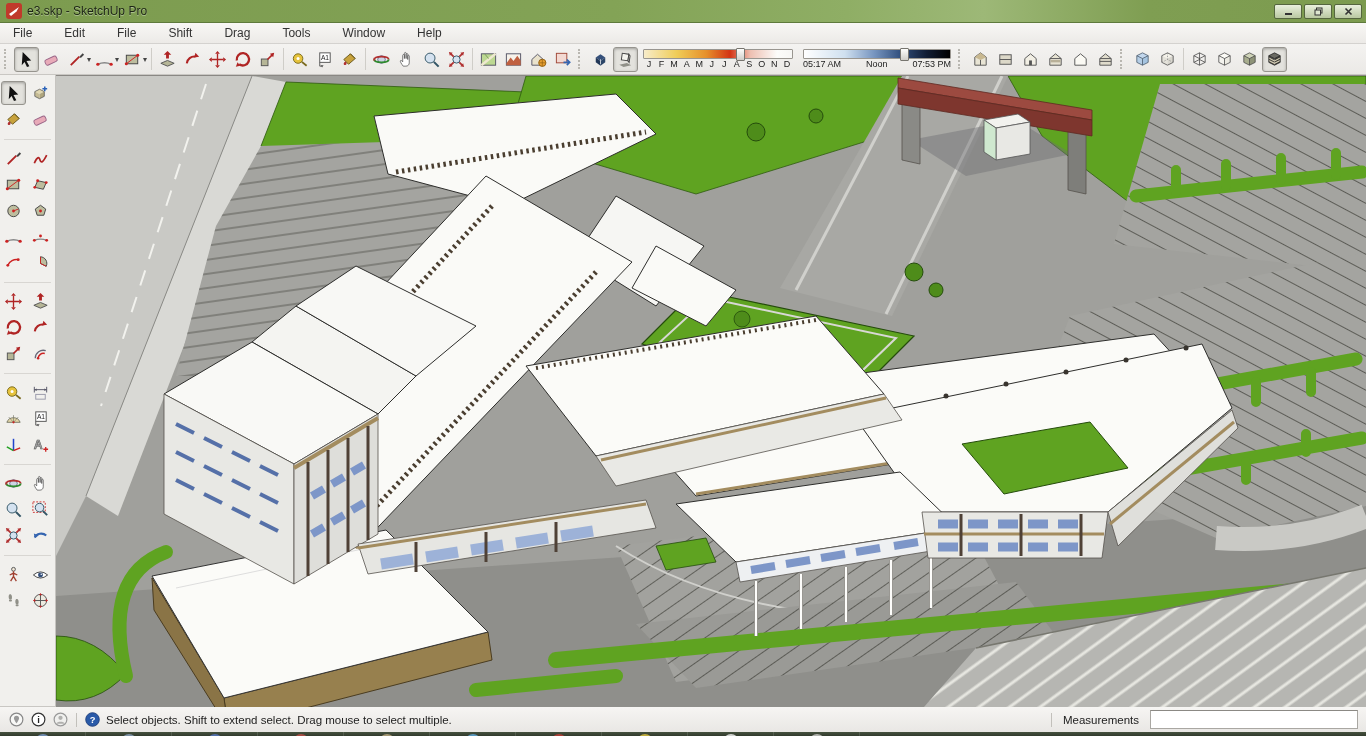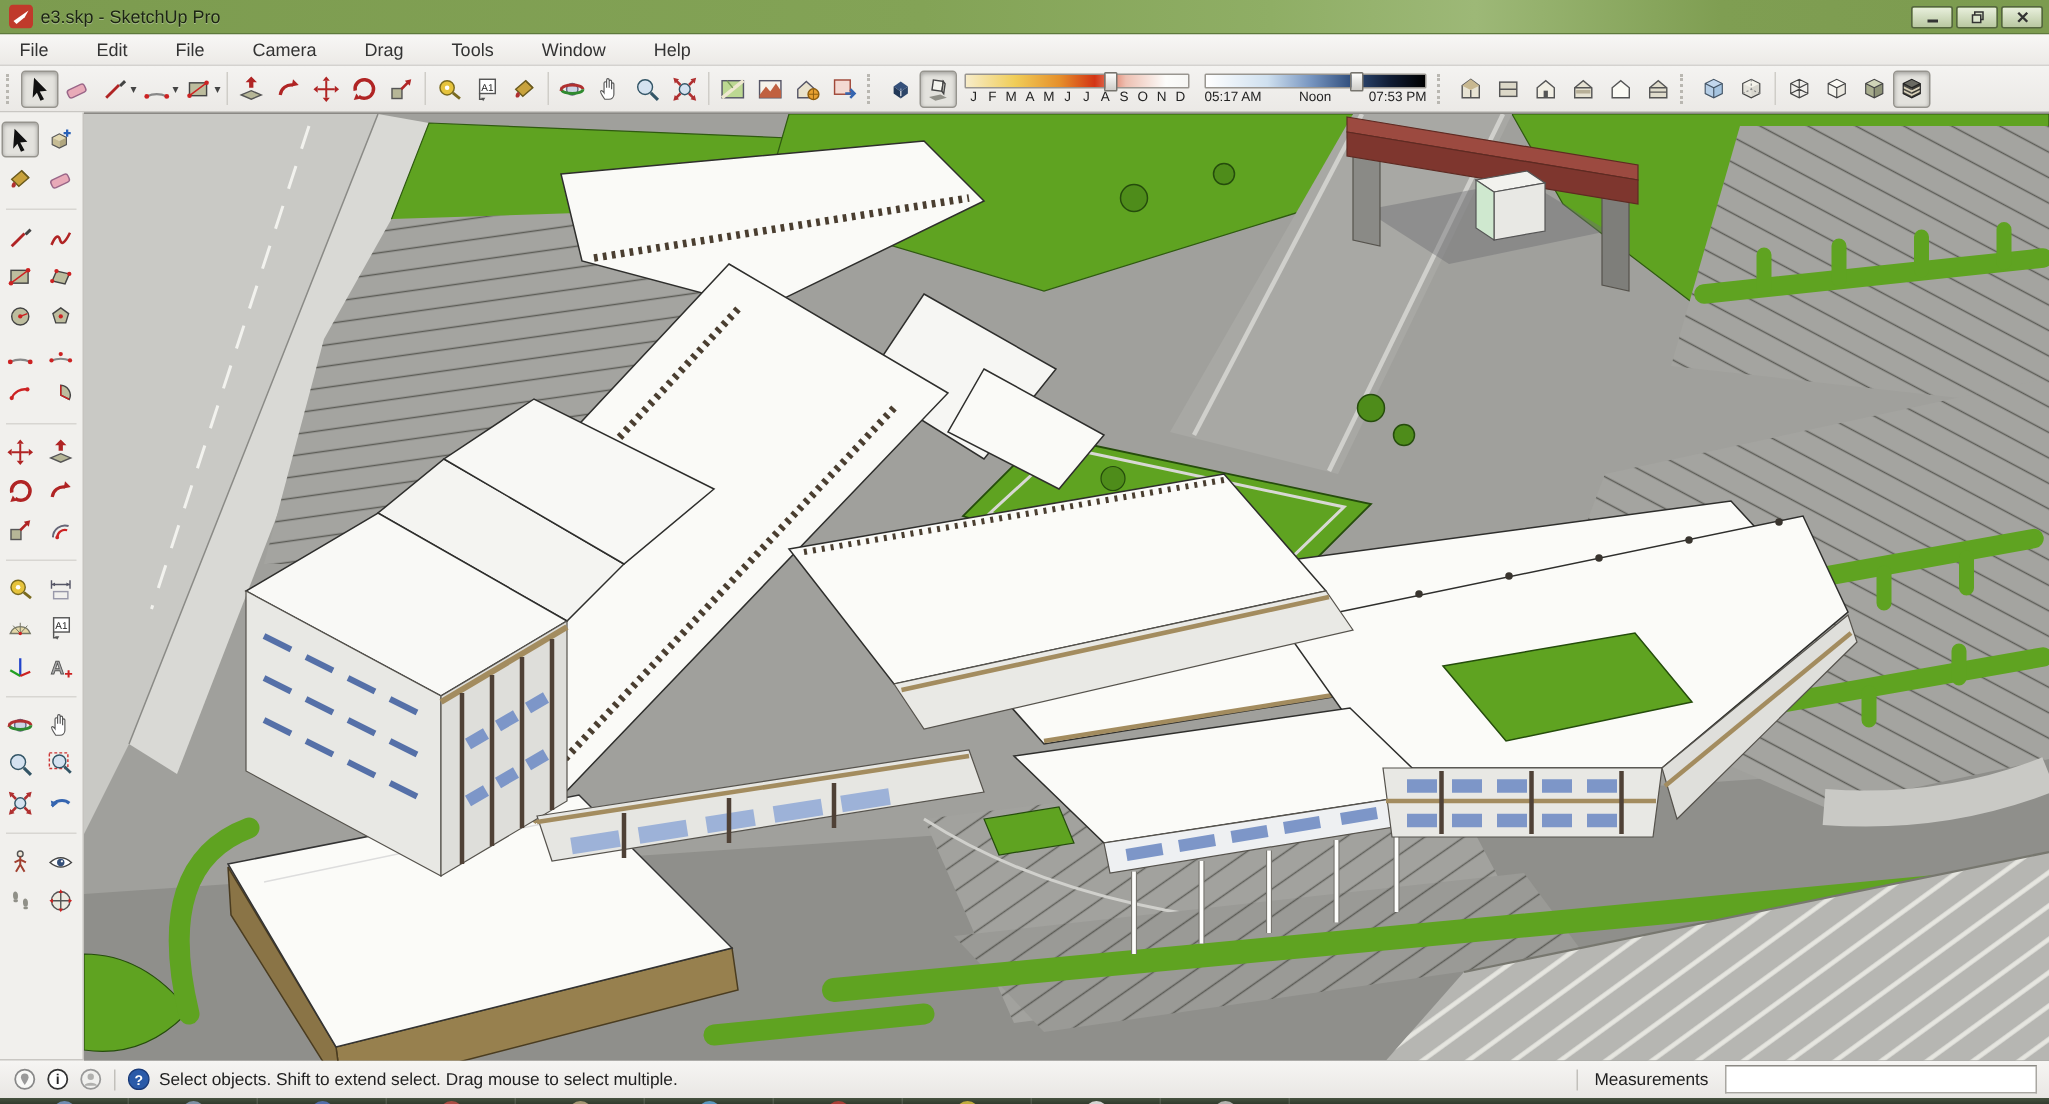--- a/index.html
+++ b/index.html
@@ -98,21 +98,21 @@
             <path d="M1.5 1.5l6 6M7.5 1.5l-6 6" stroke="#333" stroke-width="1.6"></path>
           </svg>
         </button>
     </div>
   </div>
 
   <div class="menubar">
     <span class="menu">File</span>
     <span class="menu">Edit</span>
     <span class="menu">File</span>
-    <span class="menu">Camera</span>
+    <span class="menu">Shift</span>
     <span class="menu">Drag</span>
     <span class="menu">Tools</span>
     <span class="menu">Window</span>
     <span class="menu">Help</span>
   </div>
 
   <div class="toolbar">
     <div class="grip"></div>
     <button class="tb pressed">
         <svg viewBox="0 0 20 20" xmlns="http://www.w3.org/2000/svg">

